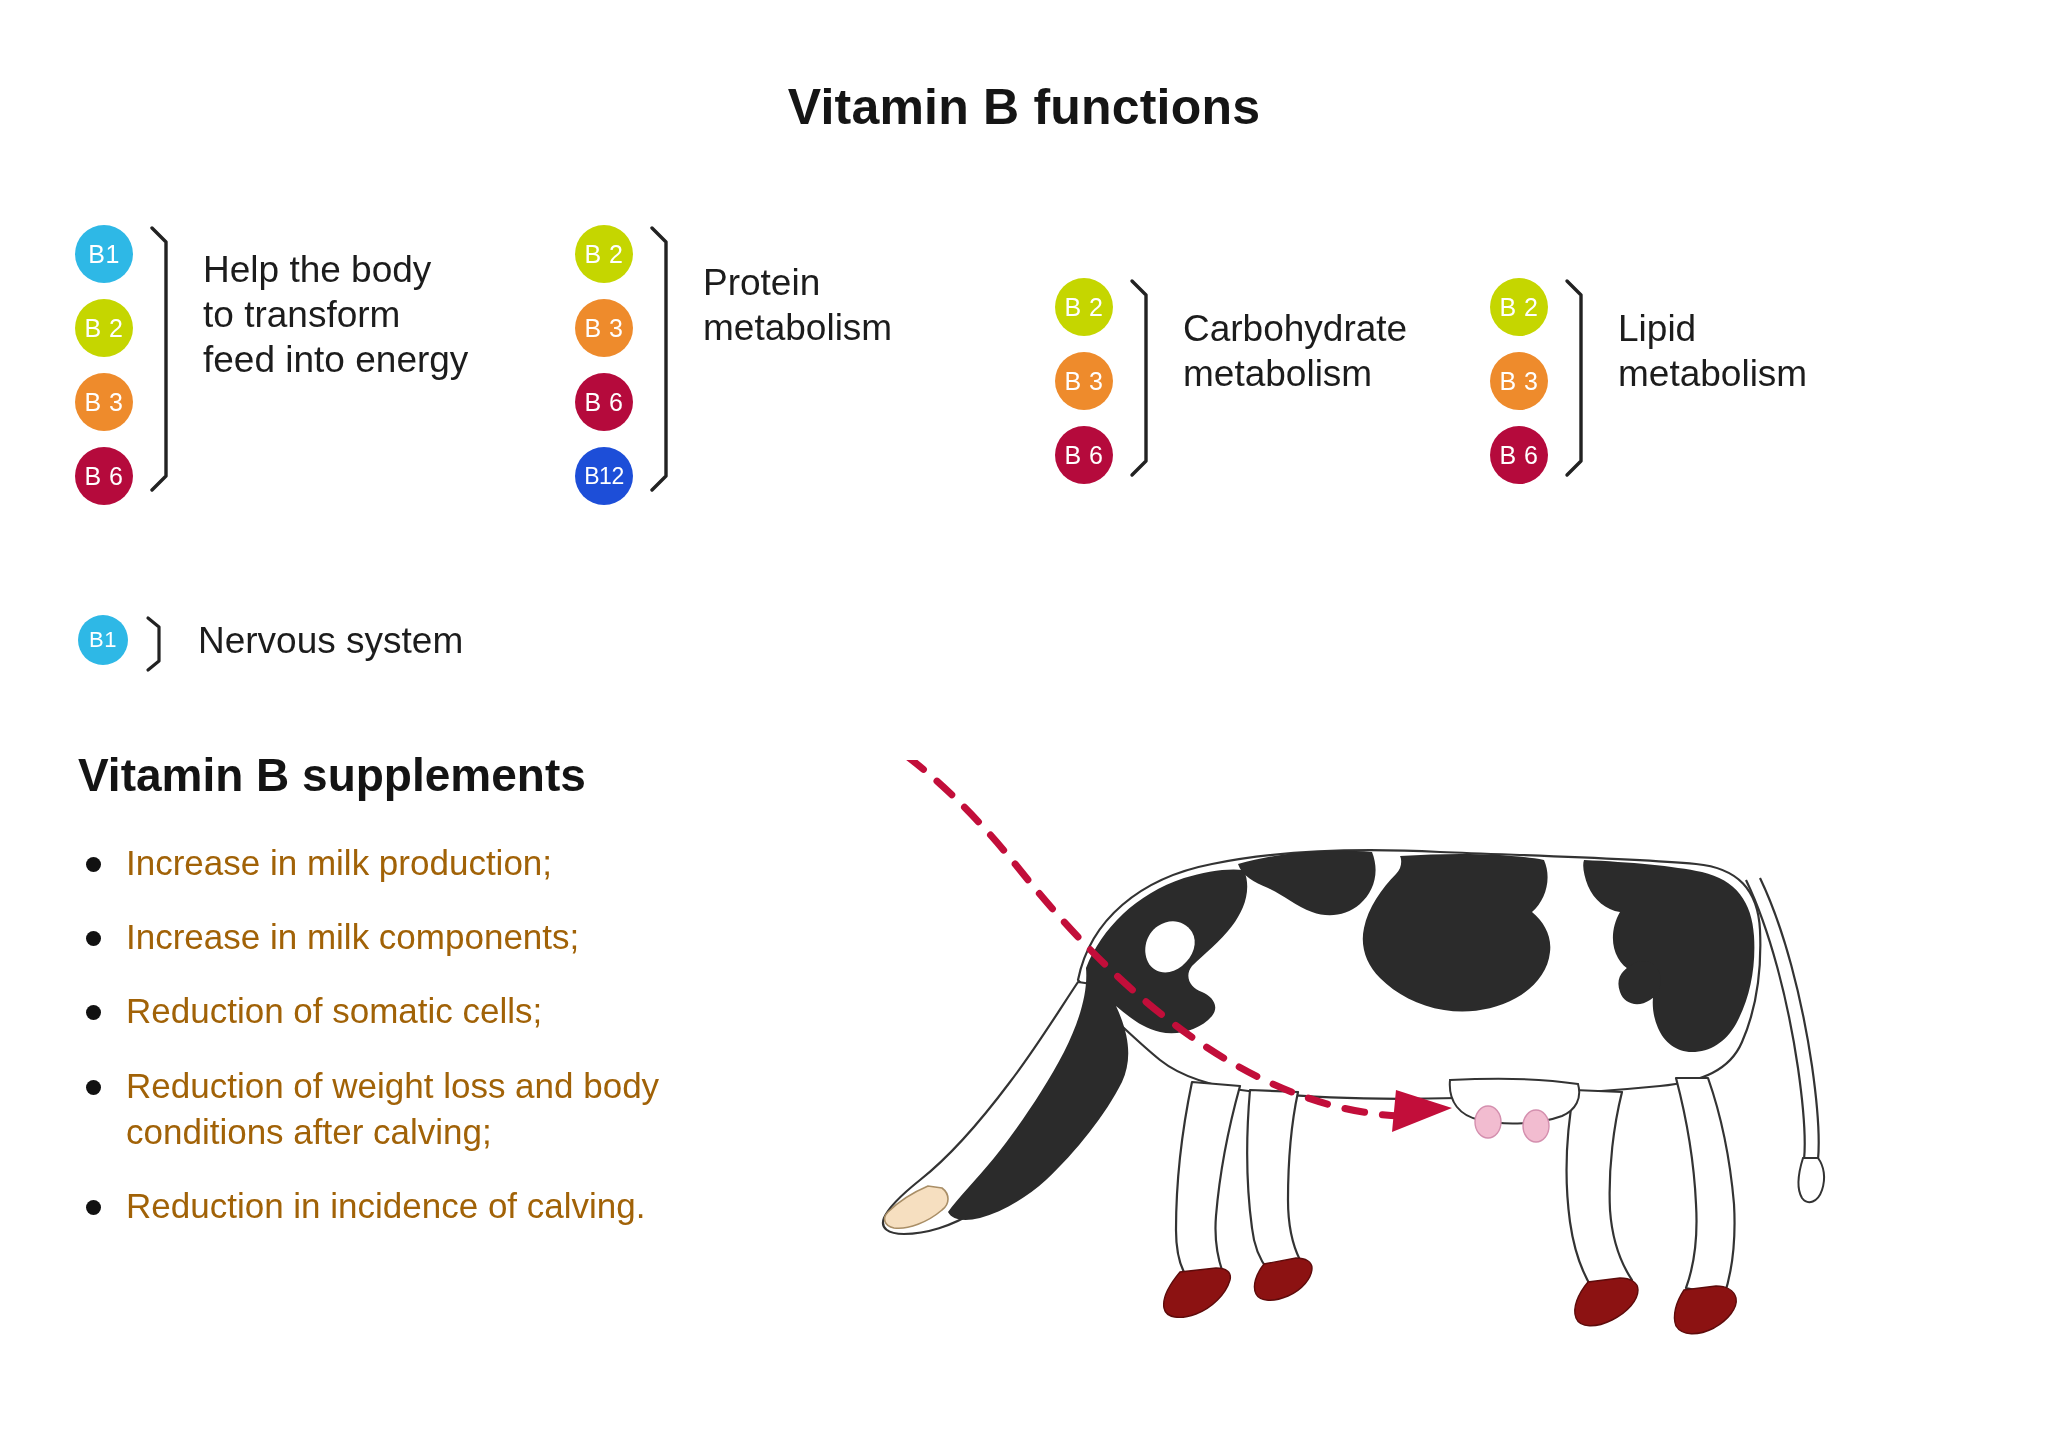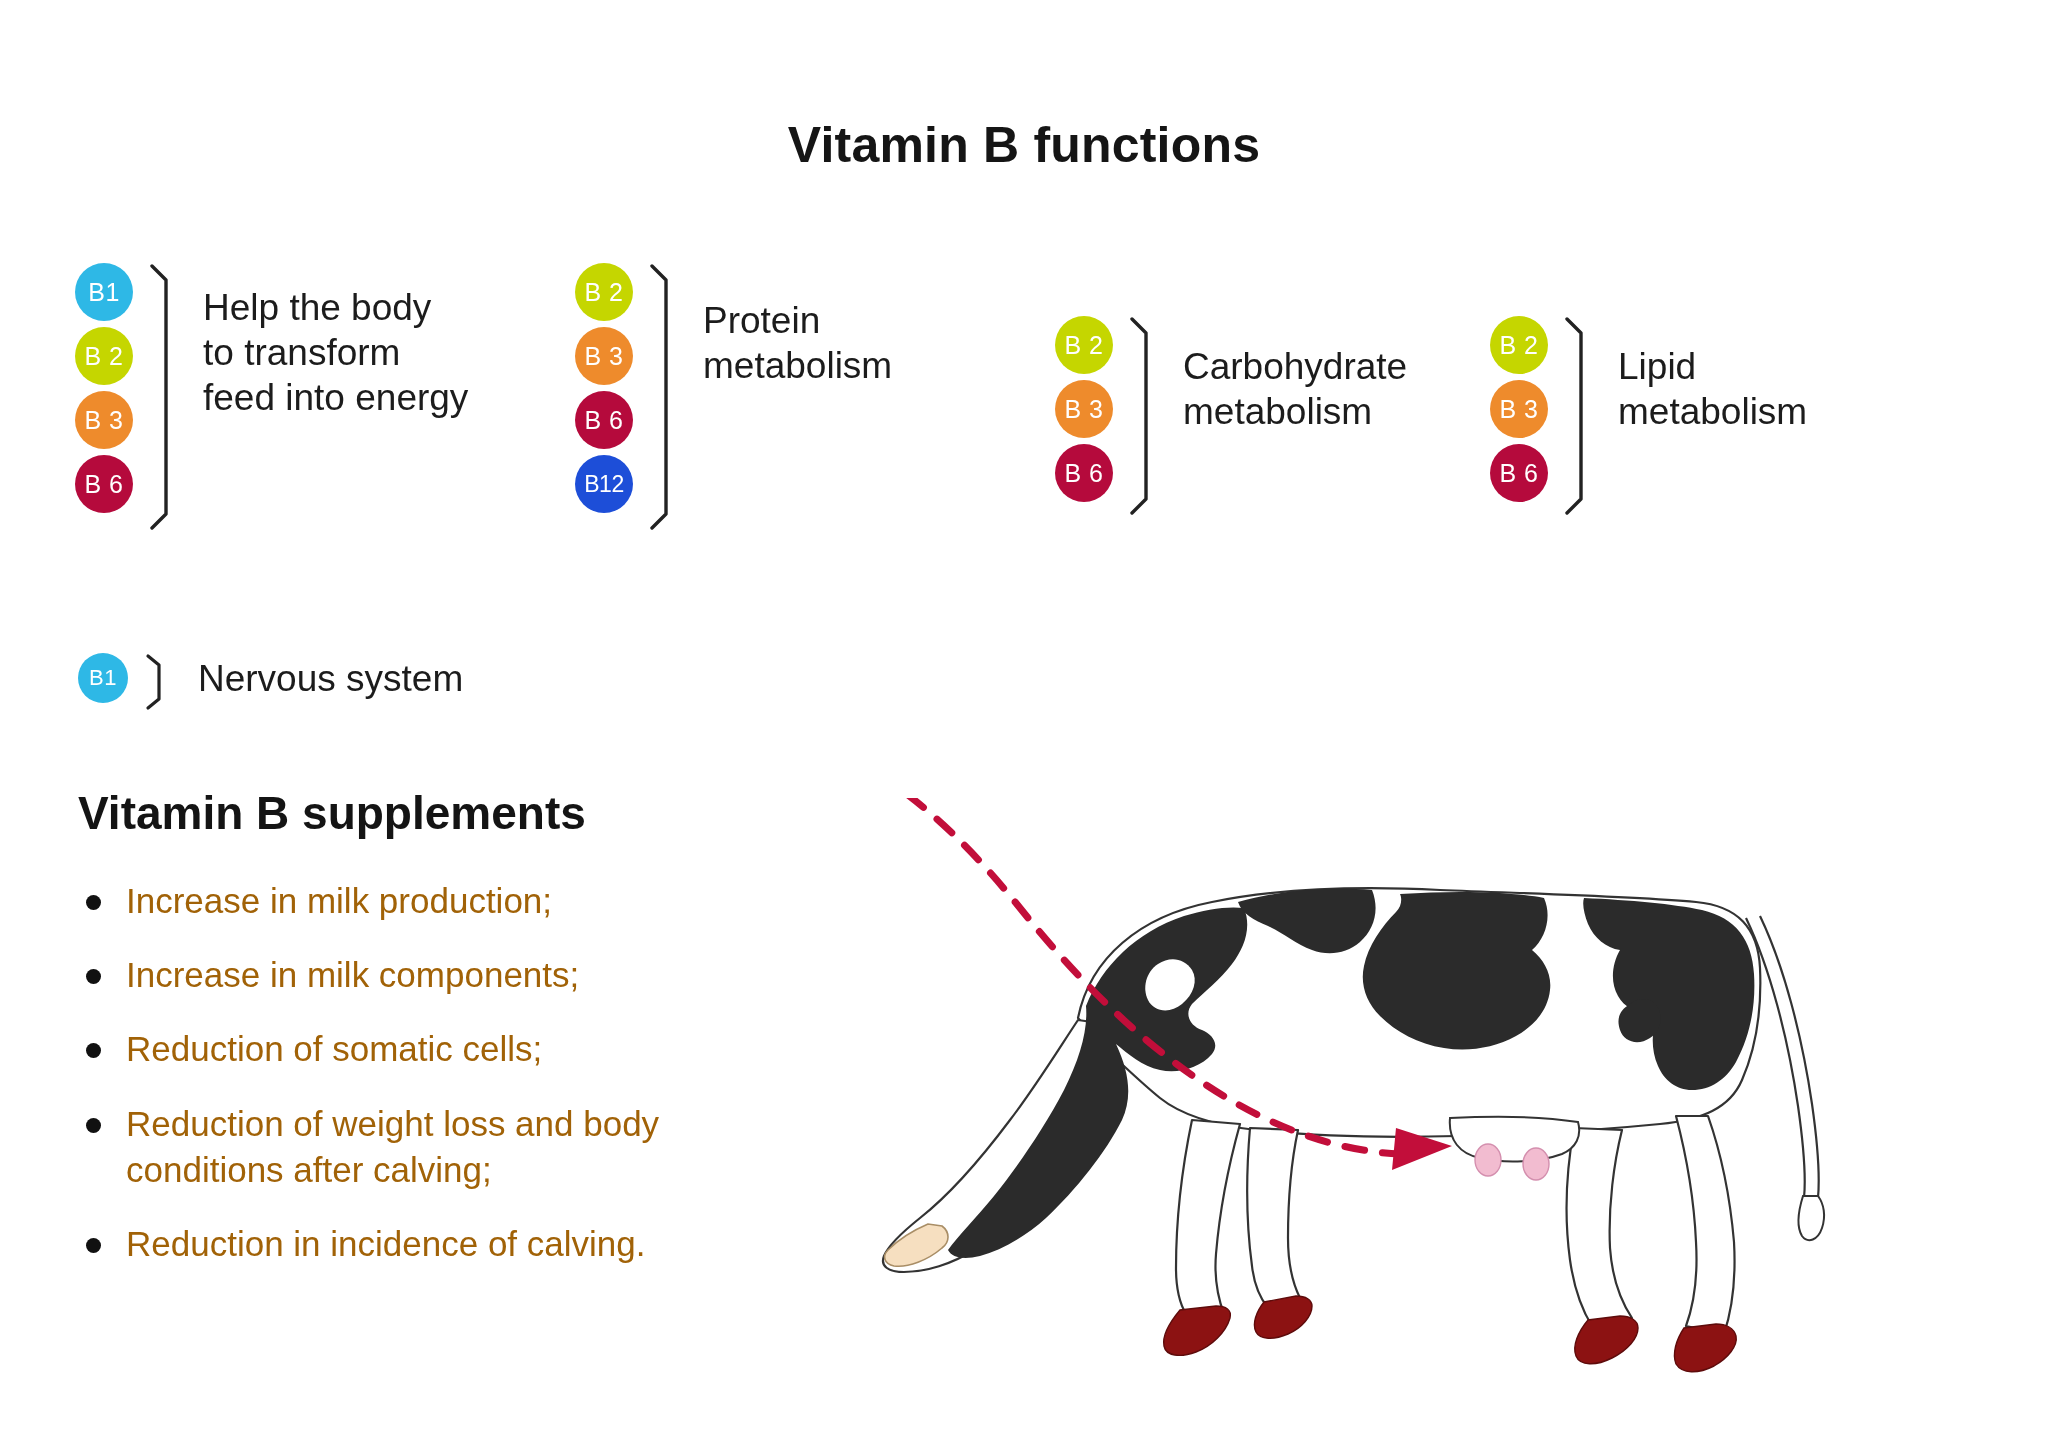--- a/index.html
+++ b/index.html
@@ -4,33 +4,33 @@
 <style>
   html,body{margin:0;padding:0;}
   body{
     width:2048px;height:1431px;
     background:#ffffff;
     font-family:"Liberation Sans", sans-serif;
     color:#1a1a1a;
     overflow:hidden;
     position:relative;
   }
-  .stage{position:relative;width:2048px;height:1021px;margin-top:38px;}
+  .stage{position:relative;width:2048px;height:1021px;}
 
   
   .page-title{
     position:absolute;top:78px;left:0;width:2048px;
     text-align:center;
     font-size:50px;font-weight:bold;letter-spacing:.2px;
     color:#151515;
   }
 
   
   .fn-group{position:absolute;display:flex;align-items:flex-start;}
-  .pills{display:flex;flex-direction:column;gap:6px;}
+  .pills{display:flex;flex-direction:column;gap:16px;}
   .pill{
     width:58px;height:58px;border-radius:50%;
     display:flex;align-items:center;justify-content:center;
     color:#fff;font-size:25px;line-height:1;letter-spacing:.5px;
     box-sizing:border-box;
   }
   .pill.b12{font-size:23px;letter-spacing:-0.5px;}
   .pill.small{width:50px;height:50px;font-size:22px;}
 
   .bracket{position:relative;margin-left:16px;flex:0 0 auto;}

